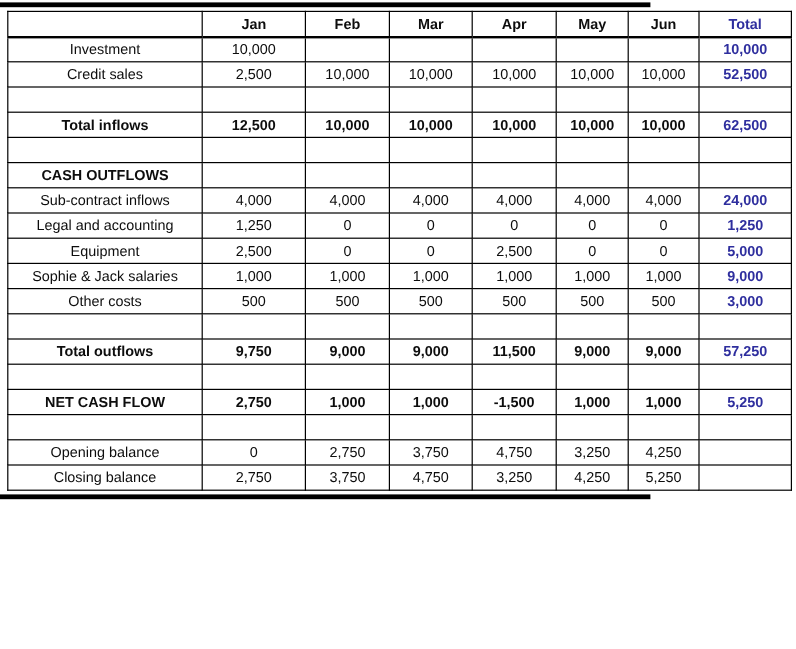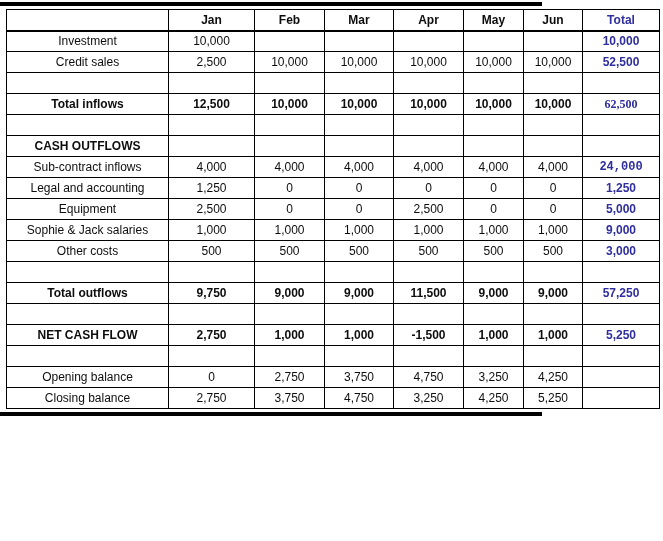--- a/index.html
+++ b/index.html
@@ -114,21 +114,21 @@
             <td class="total-col" style="color: rgb(46, 46, 158);"></td>
           </tr>
           <tr class="section">
             <td class="label-cell">Total inflows</td>
             <td>12,500</td>
             <td>10,000</td>
             <td>10,000</td>
             <td>10,000</td>
             <td>10,000</td>
             <td>10,000</td>
-            <td class="total-col" style="color: rgb(46, 46, 158); font-family: Liberation Serif, serif;">62,500</td>
+            <td class="total-col" style="color: rgb(46, 46, 158);">62,500</td>
           </tr>
           <tr class="empty">
             <td class="label-cell"></td>
             <td></td>
             <td></td>
             <td></td>
             <td></td>
             <td></td>
             <td></td>
             <td class="total-col" style="color: rgb(46, 46, 158);"></td>
@@ -144,21 +144,21 @@
             <td class="total-col" style="color: rgb(46, 46, 158);"></td>
           </tr>
           <tr class="normal">
             <td class="label-cell">Sub-contract inflows</td>
             <td>4,000</td>
             <td>4,000</td>
             <td>4,000</td>
             <td>4,000</td>
             <td>4,000</td>
             <td>4,000</td>
-            <td class="total-col" style="color: rgb(46, 46, 158); font-family: Liberation Mono, monospace;">24,000</td>
+            <td class="total-col" style="color: rgb(46, 46, 158);">24,000</td>
           </tr>
           <tr class="normal">
             <td class="label-cell">Legal and accounting</td>
             <td>1,250</td>
             <td>0</td>
             <td>0</td>
             <td>0</td>
             <td>0</td>
             <td>0</td>
             <td class="total-col" style="color: rgb(46, 46, 158);">1,250</td>

